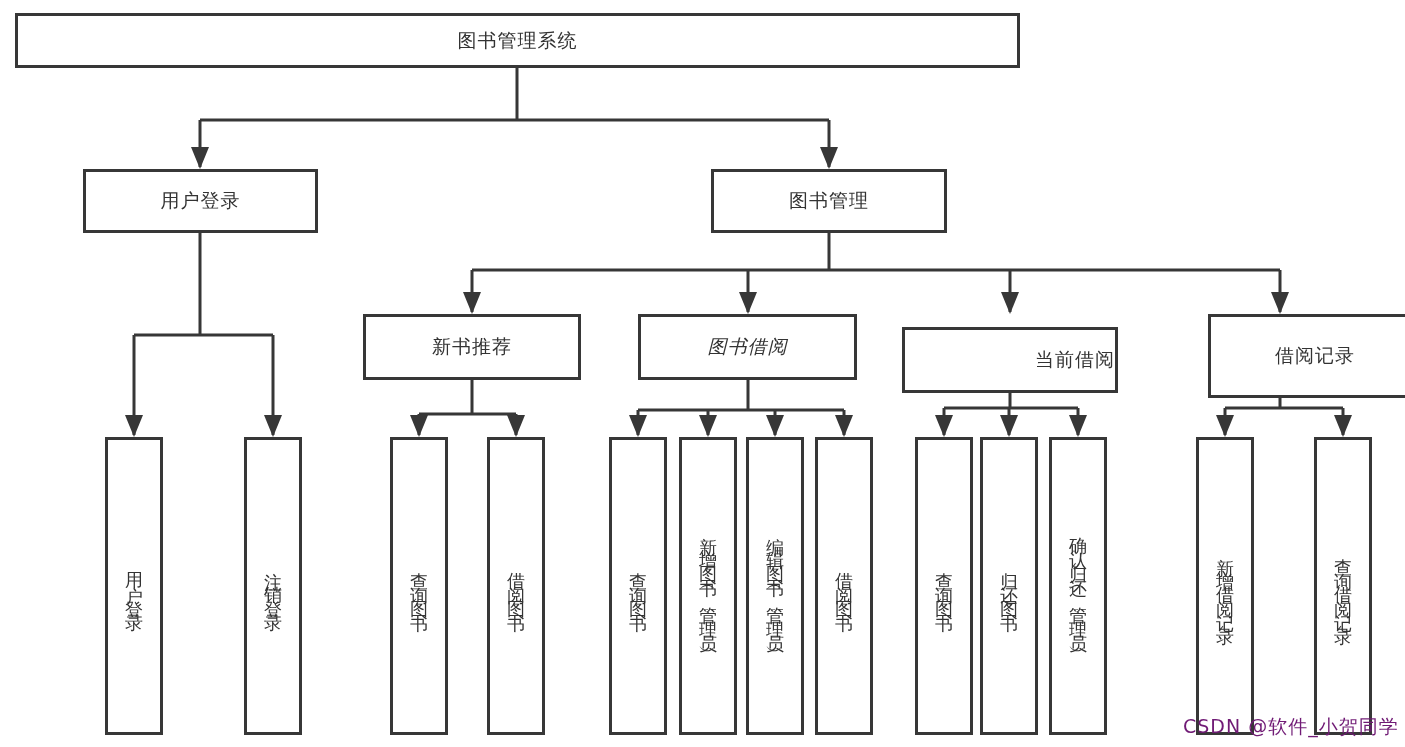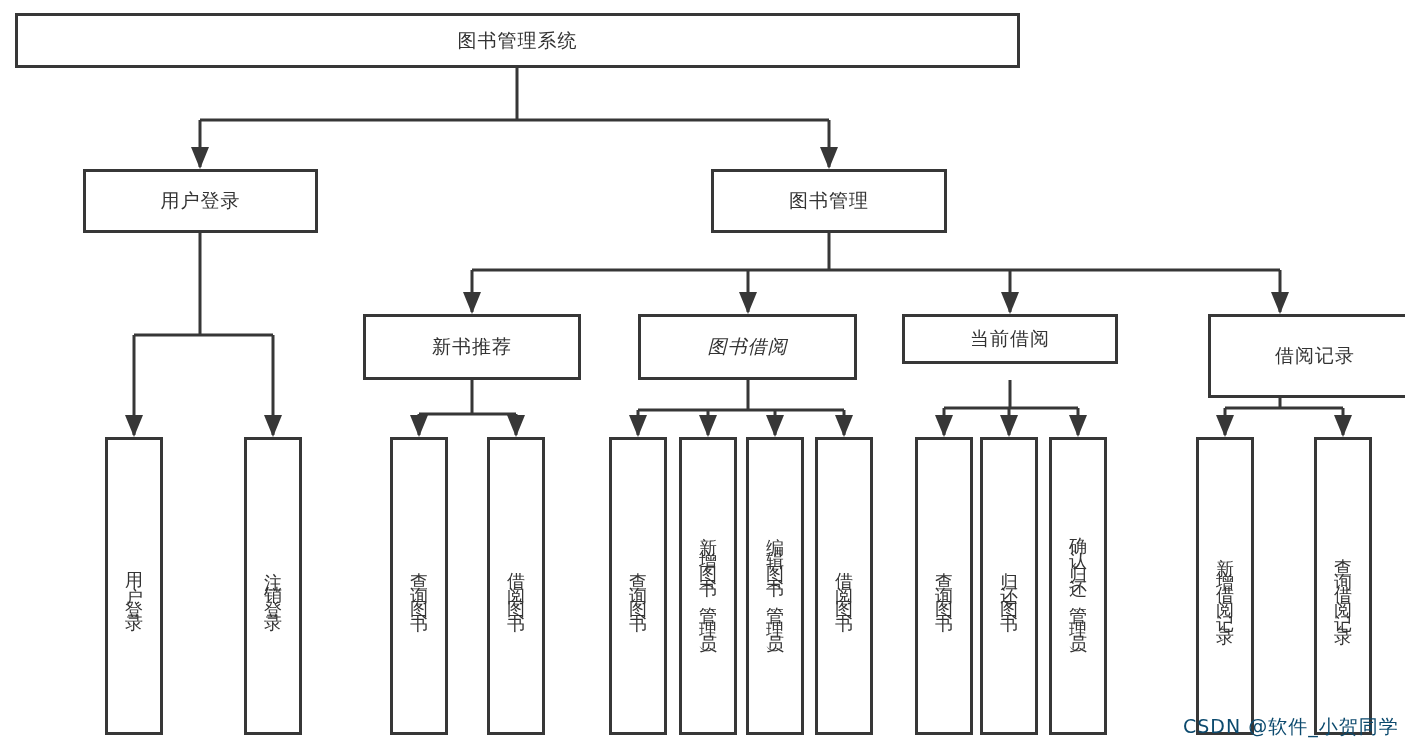--- a/index.html
+++ b/index.html
@@ -34,36 +34,36 @@
     line-height:1;
     letter-spacing:14px;
     white-space:nowrap;
   }
   
   .root-box   {left:15px;  top:13px;  width:1005px; height:55px;}
   .l2-a       {left:83px;  top:169px; width:235px;  height:64px;}
   .l2-b       {left:711px; top:169px; width:236px;  height:64px;}
   .l3-a       {left:363px; top:314px; width:218px;  height:66px;}
   .l3-b       {left:638px; top:314px; width:219px;  height:66px;font-style:italic;}
-  .l3-c       {left:902px; top:314px; width:216px;  height:50px;}
+  .l3-c       {left:902px; top:327px; width:216px;  height:66px;justify-content:flex-end;}
   .l3-d       {left:1208px;top:314px; width:214px;  height:84px;font-family:Liberation Serif, serif;}
   .leaf       {top:437px; width:58px; height:298px;}
   .lf1 {left:105px;}  .lf2 {left:244px;}
   .lf3 {left:390px;}  .lf4 {left:487px;}
   .lf5 {left:609px;}  .lf6 {left:679px;}
   .lf7 {left:746px;}  .lf8 {left:815px;}
   .lf9 {left:915px;}  .lf10{left:980px;}
   .lf11{left:1049px;}
   .lf12{left:1196px;} .lf13{left:1314px;}
   .watermark{
     position:absolute;
     left:1183px; top:714px;
     z-index:3;
     font-size:19px;
-    color:#0c4a6e;
+    color:#701a75;
     white-space:nowrap;
     letter-spacing:1px;
   }
 </style>
 </head>
 <body>
 
 <div class="canvas">
 
   <svg class="wires" width="1405" height="747" viewBox="0 0 1405 747">

